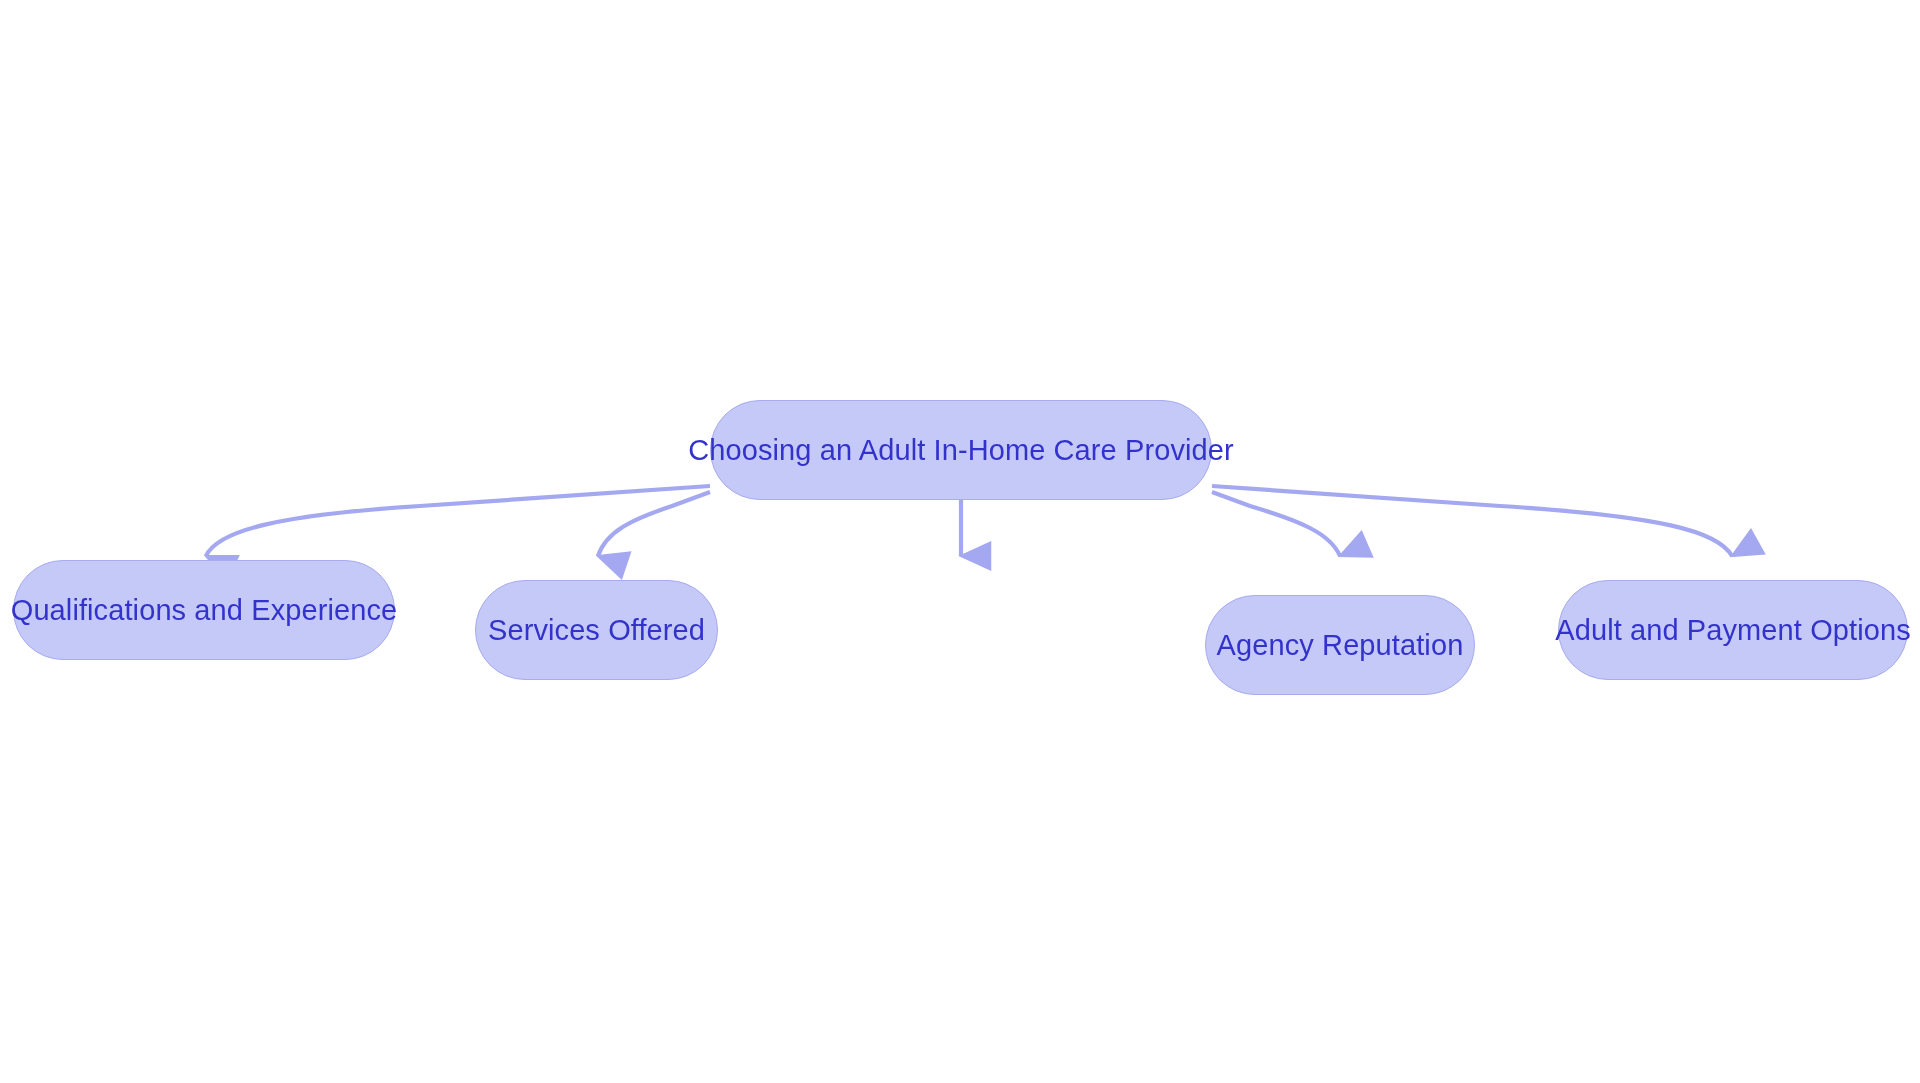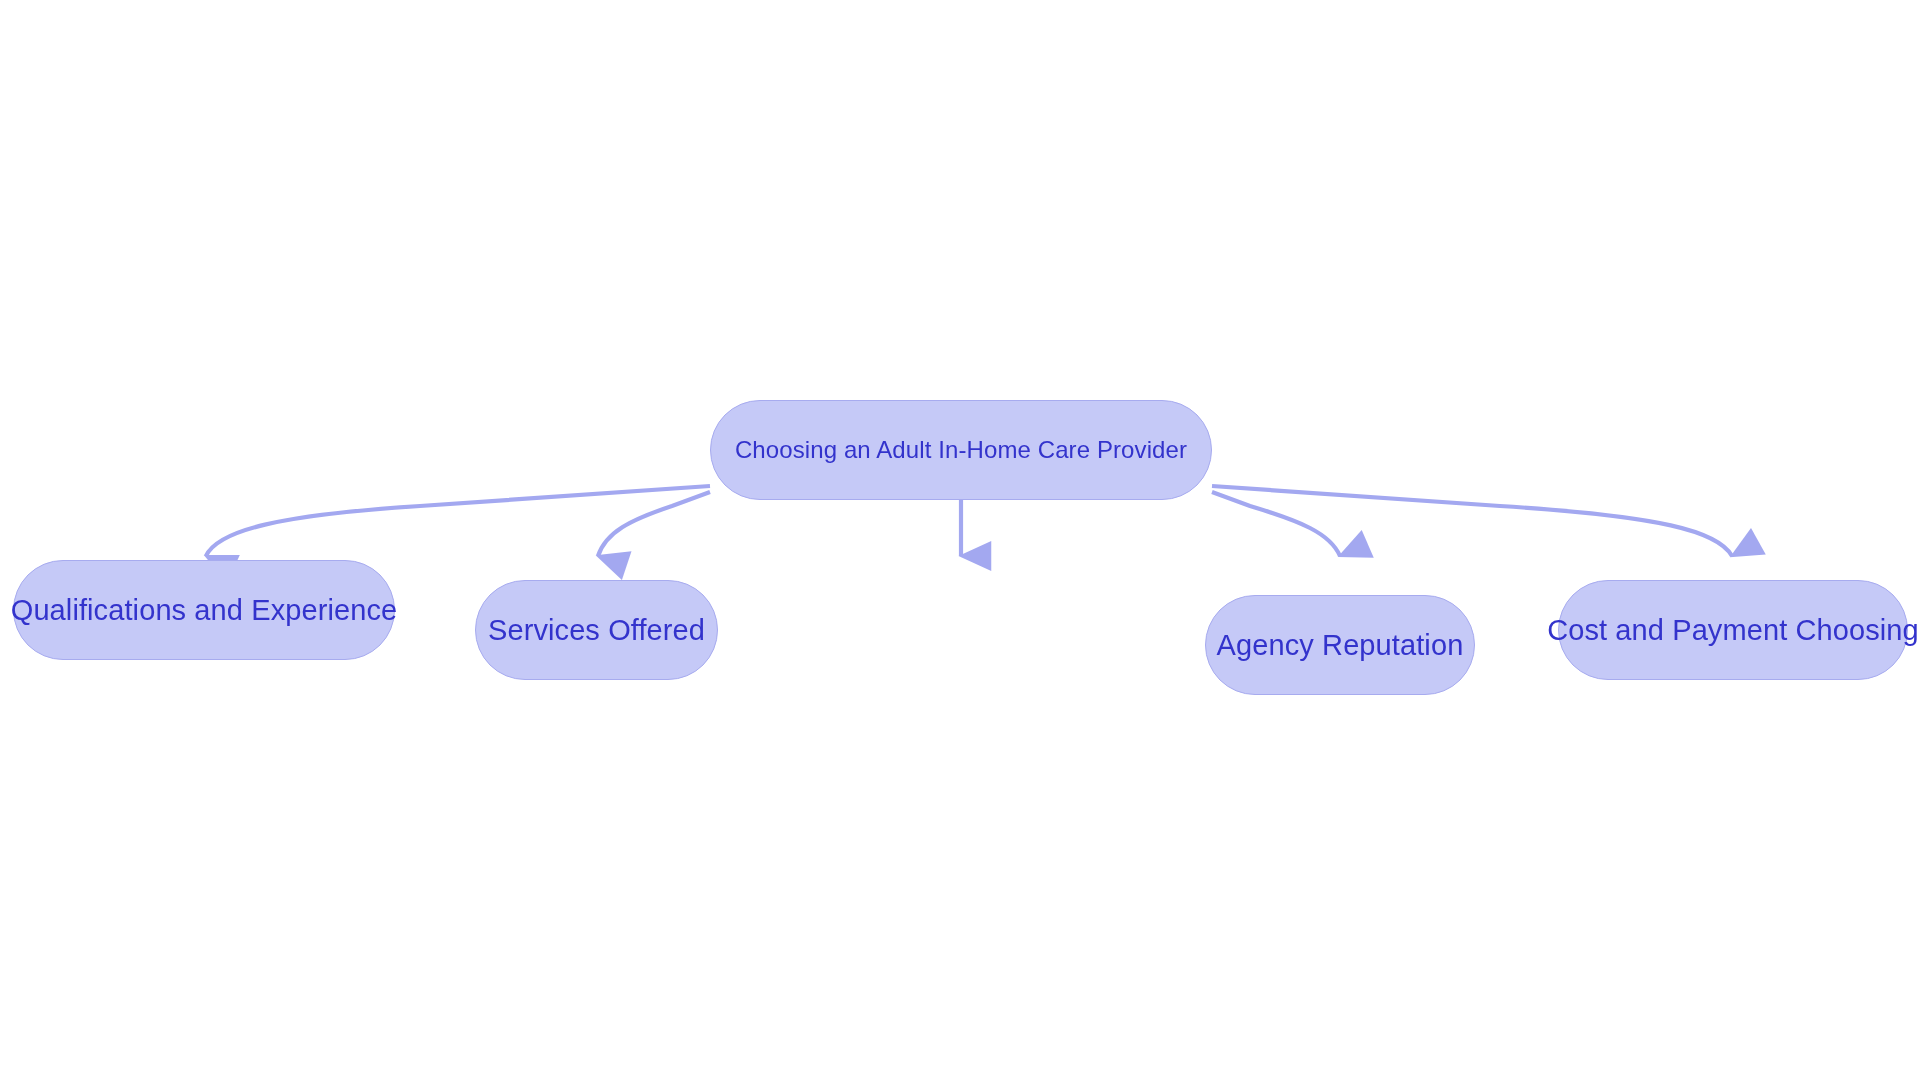--- a/index.html
+++ b/index.html
@@ -47,21 +47,21 @@
     letter-spacing: 0.1px;
     color: #3333cc;
     line-height: 1;
   }
   #node-root {
     left: 710px;
     top: 400px;
     width: 502px;
     height: 100px;
   }
-  #node-root .node-label { font-size: 24px; }
+  #node-root .node-label { font-size: 29px; }
   #node-c0 {
     left: 13px;
     top: 560px;
     width: 382px;
     height: 100px;
   }
   #node-c1 {
     left: 475px;
     top: 580px;
     width: 243px;
@@ -119,16 +119,16 @@
   <div class="node" id="node-c1">
     <span class="node-label">Services Offered</span>
   </div>
 
 
   <div class="node" id="node-c3">
     <span class="node-label">Agency Reputation</span>
   </div>
 
   <div class="node" id="node-c4">
-    <span class="node-label">Cost and Payment Choosing</span>
+    <span class="node-label">Adult and Payment Options</span>
   </div>
 
 </div>
 
 </body></html>

